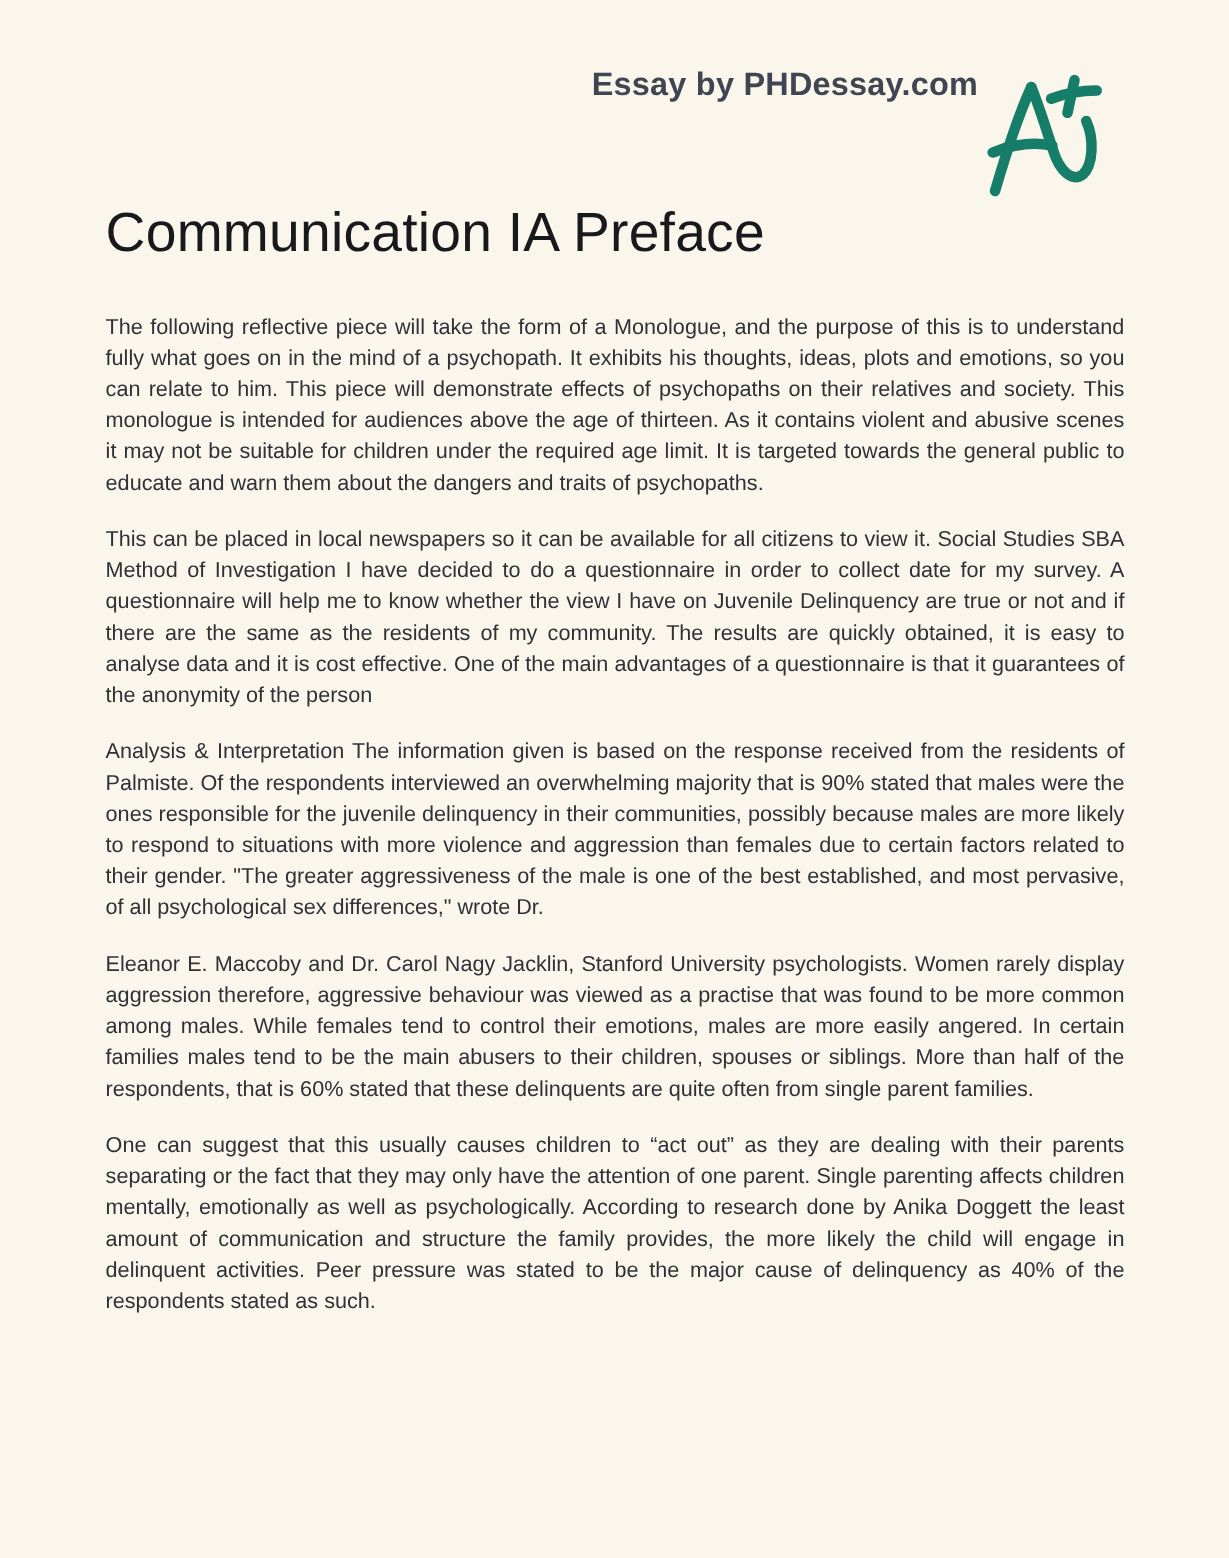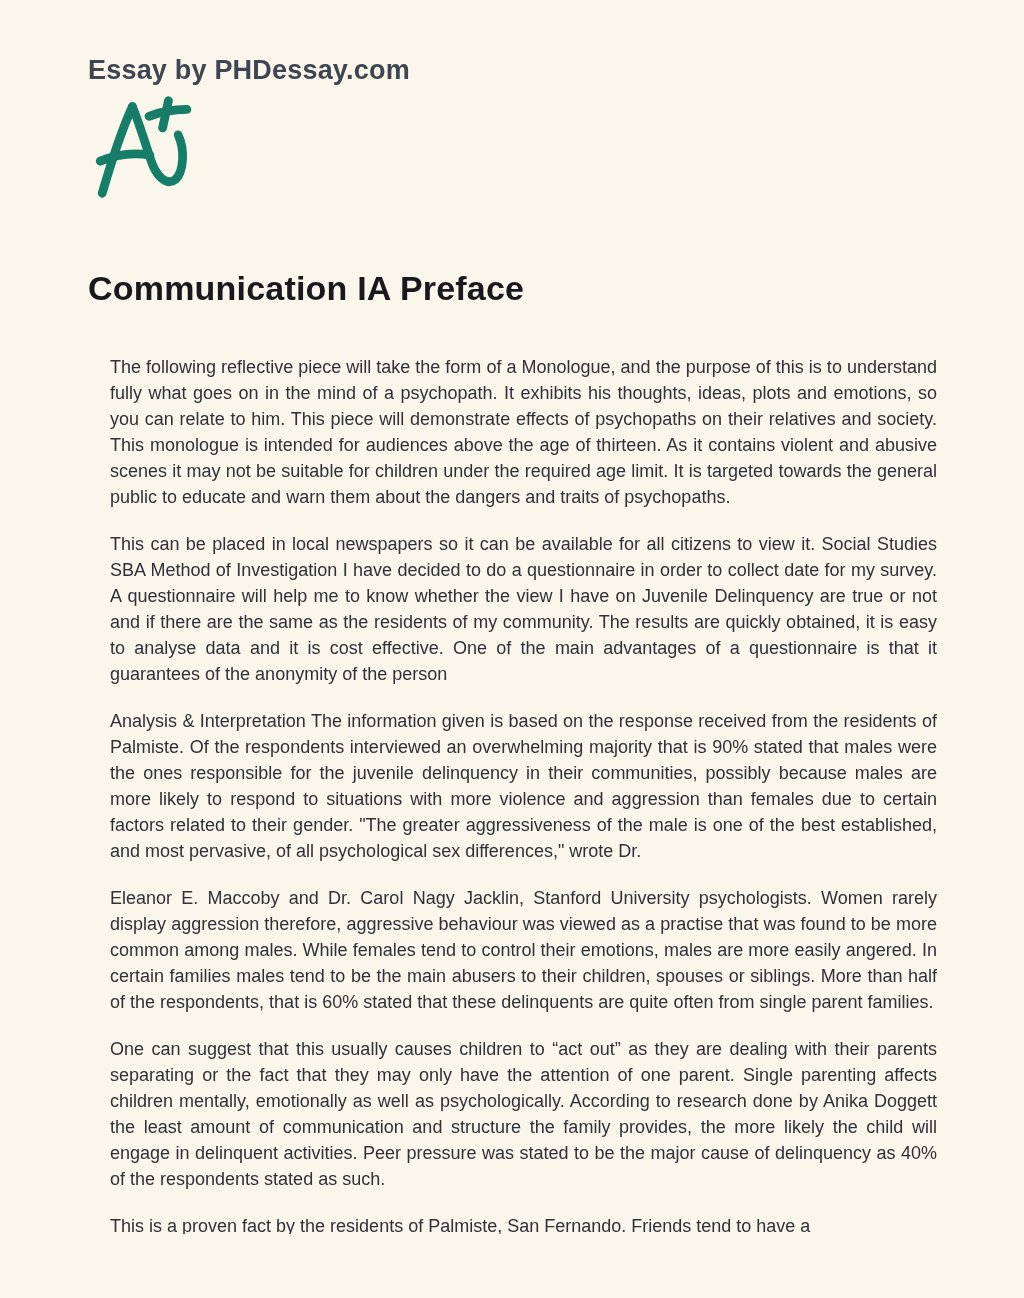--- a/index.html
+++ b/index.html
@@ -9,49 +9,47 @@
     background: #faf6ec;
     font-family: "Liberation Sans", sans-serif;
     overflow: hidden;
     position: relative;
   }
   .page { padding: 52px 87px 0 88px; }
   .header-row {
     display: flex;
     justify-content: flex-end;
     align-items: flex-start;
-    flex-direction: column;
   }
   .byline {
     font-size: 27px;
     font-weight: 700;
     color: #3f4651;
     letter-spacing: 0.2px;
     padding-top: 3px;
   }
   .source-row {
     margin-top: 22px;
     font-size: 16.5px;
     color: #73797f;
   }
   .source-link {
     color: #16917e;
     text-decoration: none;
     cursor: pointer;
   }
   .logo-box { margin-top: 4px; margin-right: 4px; }
   .title {
-    margin-top: 62px;
-    font-size: 34px;
-    font-weight: 700;
+    font-size: 46px;
+    font-weight: 400;
     color: #17191c;
     letter-spacing: 0.2px;
     line-height: 40px;
   }
-  .essay { margin-top: 46px; margin-left: 22px; }
+  .essay { margin-top: 46px; }
   .essay p {
     font-size: 18px;
     line-height: 26px;
     color: #2e3237;
     text-align: justify;
     margin-bottom: 21px;
   }
   .essay p.clipped {
     height: 21px;
     overflow: hidden;
@@ -85,16 +83,15 @@
   </div>
 
   <h1 class="title">Communication IA Preface</h1>
 
   <div class="essay">
     <p>The following reflective piece will take the form of a Monologue, and the purpose of this is to understand fully what goes on in the mind of a psychopath. It exhibits his thoughts, ideas, plots and emotions, so you can relate to him. This piece will demonstrate effects of psychopaths on their relatives and society. This monologue is intended for audiences above the age of thirteen. As it contains violent and abusive scenes it may not be suitable for children under the required age limit. It is targeted towards the general public to educate and warn them about the dangers and traits of psychopaths.</p>
     <p>This can be placed in local newspapers so it can be available for all citizens to view it. Social Studies SBA Method of Investigation I have decided to do a questionnaire in order to collect date for my survey. A questionnaire will help me to know whether the view I have on Juvenile Delinquency are true or not and if there are the same as the residents of my community. The results are quickly obtained, it is easy to analyse data and it is cost effective. One of the main advantages of a questionnaire is that it guarantees of the anonymity of the person</p>
     <p>Analysis &amp; Interpretation The information given is based on the response received from the residents of Palmiste. Of the respondents interviewed an overwhelming majority that is 90% stated that males were the ones responsible for the juvenile delinquency in their communities, possibly because males are more likely to respond to situations with more violence and aggression than females due to certain factors related to their gender. "The greater aggressiveness of the male is one of the best established, and most pervasive, of all psychological sex differences," wrote Dr.</p>
     <p>Eleanor E. Maccoby and Dr. Carol Nagy Jacklin, Stanford University psychologists. Women rarely display aggression therefore, aggressive behaviour was viewed as a practise that was found to be more common among males. While females tend to control their emotions, males are more easily angered. In certain families males tend to be the main abusers to their children, spouses or siblings. More than half of the respondents, that is 60% stated that these delinquents are quite often from single parent families.</p>
     <p>One can suggest that this usually causes children to “act out” as they are dealing with their parents separating or the fact that they may only have the attention of one parent. Single parenting affects children mentally, emotionally as well as psychologically. According to research done by Anika Doggett the least amount of communication and structure the family provides, the more likely the child will engage in delinquent activities. Peer pressure was stated to be the major cause of delinquency as 40% of the respondents stated as such.</p>
-    <p class="clipped">This is a proven fact by the residents of Palmiste, San Fernando. Friends tend to have a</p>
   </div>
 
 </div>
 
 </body></html>

